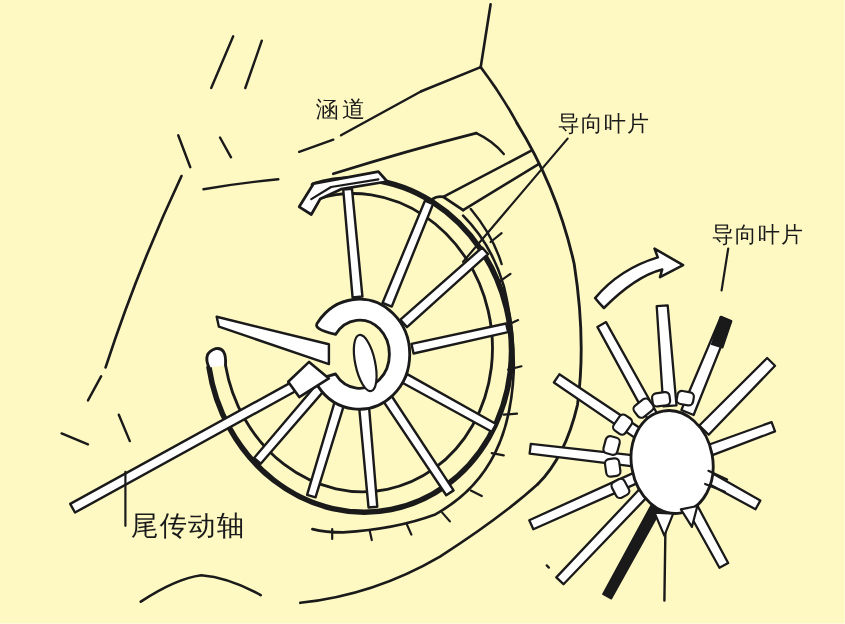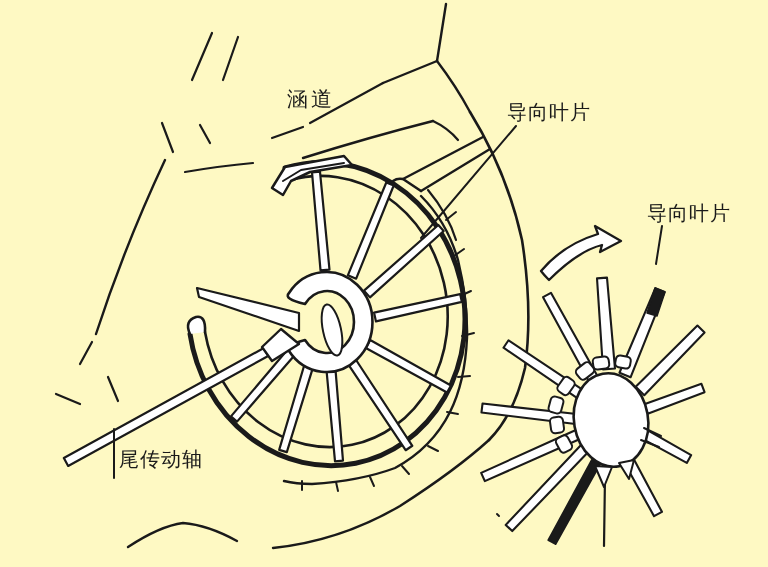--- a/index.html
+++ b/index.html
@@ -110,14 +110,14 @@
     <g id="g-leaders">
         <path d="M516,126 L421,238" fill="none" stroke="#1a1a1a" stroke-width="2" stroke-linecap="round" stroke-linejoin="round"></path>
         <path d="M662,226 L656,264" fill="none" stroke="#1a1a1a" stroke-width="2" stroke-linecap="round" stroke-linejoin="round"></path>
         <path d="M114,429 L114,478" fill="none" stroke="#1a1a1a" stroke-width="2" stroke-linecap="round" stroke-linejoin="round"></path>
       </g>
   </svg>
 
   <div class="lbl" style="left:287px;top:85px;font-size:21px;letter-spacing:3px">涵道</div>
   <div class="lbl" style="left:507px;top:99px">导向叶片</div>
   <div class="lbl" style="left:647px;top:200px">导向叶片</div>
-  <div class="lbl" style="left:119px;top:446px;font-size:20px">尾传动轴</div>
+  <div class="lbl" style="left:119px;top:461px;font-size:25px">尾传动轴</div>
 </div>
 
 </body></html>

